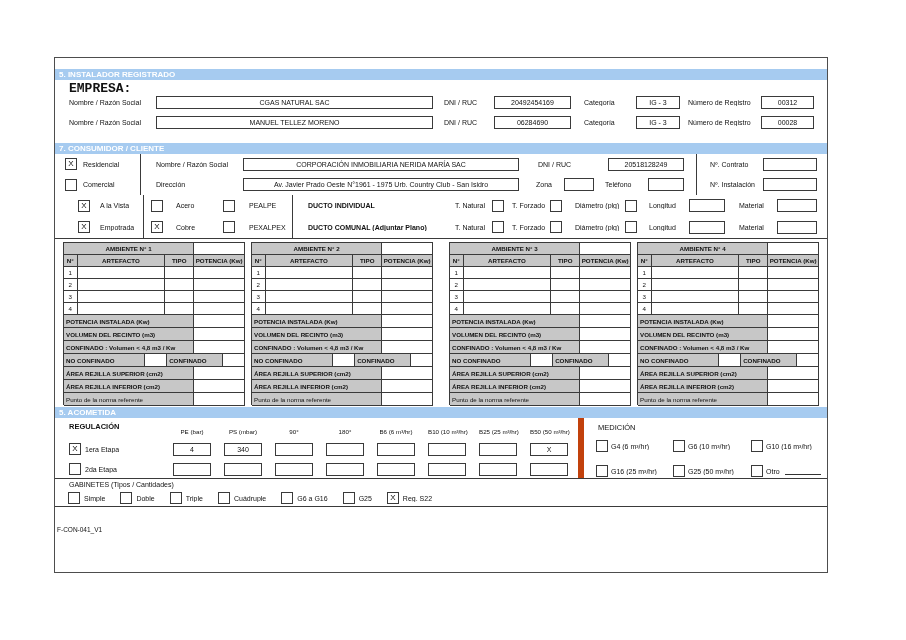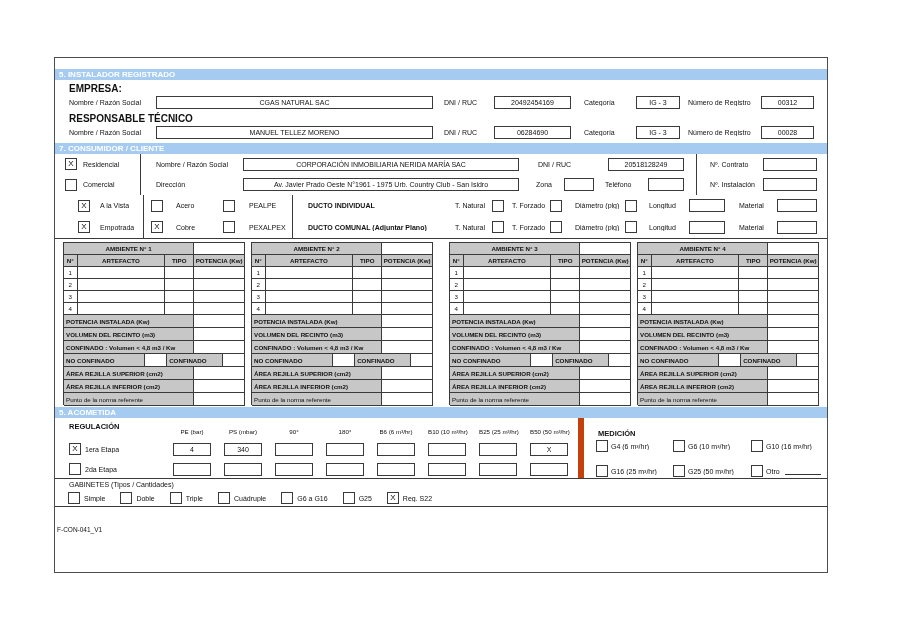--- a/index.html
+++ b/index.html
@@ -2,21 +2,21 @@
 <html><head>
 <meta charset="utf-8">
 <style>
   html,body{margin:0;padding:0;background:#ffffff;}
   body{width:906px;height:640px;position:relative;font-family:"Liberation Sans",sans-serif;color:#111;}
   .page{position:absolute;left:54px;top:57px;width:774px;height:516px;border:1px solid #4d4d4d;background:#fff;box-sizing:border-box;overflow:hidden;}
   .title{text-align:center;font-weight:bold;font-size:11px;margin-top:14px;height:13px;}
   .secbar{background:#a6cbf0;color:#ffffff;font-weight:bold;font-size:8px;height:11px;line-height:11px;padding-left:4px;box-sizing:border-box;white-space:nowrap;overflow:hidden;}
   .bar1{margin-top:11px;}
   .lbl{font-size:7px;white-space:nowrap;overflow:hidden;}
-  .sublabel{font-weight:bold;font-size:10px;margin:0 0 0 14px;height:8px;line-height:8px;}
+  .sublabel{font-weight:bold;font-size:13px;margin:0 0 0 14px;height:8px;line-height:8px;font-family:Liberation Mono, monospace;}
   .frow{display:flex;align-items:center;}
   .ibox{border:1px solid #3a3a3a;height:13px;box-sizing:border-box;display:flex;align-items:center;justify-content:center;font-size:7px;background:#fff;white-space:nowrap;overflow:hidden;}
   .cb{width:12px;height:12px;border:1px solid #3a3a3a;box-sizing:border-box;display:inline-flex;align-items:center;justify-content:center;font-size:8px;line-height:1;background:#fff;flex:none;}
   
   .s1{height:63px;box-sizing:border-box;padding-top:5px;}
   .s1 .frow{height:14px;margin-top:2px;margin-bottom:6px;padding-left:14px;}
   
   .s2{height:41px;box-sizing:border-box;display:flex;border-bottom:0;}
   .scol{display:flex;flex-direction:column;justify-content:space-around;box-sizing:border-box;}
   .s2c1{width:86px;border-right:1px solid #3a3a3a;}
@@ -45,21 +45,21 @@
   .s4{height:89px;box-sizing:border-box;border-bottom:1px solid #3a3a3a;}
   .s4top{height:60px;display:flex;box-sizing:border-box;}
   .s4left{width:529px;position:relative;border-right:6px solid #c2410c;box-sizing:border-box;}
   .s4right{flex:1;position:relative;}
   .reglabel{position:absolute;left:14px;top:4px;font-weight:bold;font-size:7.5px;}
   .reggrid{position:absolute;left:118px;top:10px;display:grid;grid-template-columns:repeat(8,38px);column-gap:13px;row-gap:7px;}
   .reghead{font-size:6.2px;text-align:center;white-space:nowrap;height:8px;line-height:8px;}
   .regbox{height:13px;}
   .etapa{position:absolute;left:14px;display:flex;align-items:center;gap:4px;font-size:7px;white-space:nowrap;}
   .etapa1{top:25px;} .etapa2{top:45px;}
-  .medlabel{position:absolute;left:14px;top:5px;font-weight:bold;font-size:7.5px;margin-top:6px;}
+  .medlabel{position:absolute;left:14px;top:5px;font-weight:normal;font-size:7.5px;}
   .medgrid{position:absolute;left:12px;top:22px;display:grid;grid-template-columns:77px 78px auto;row-gap:13px;}
   .medopt{display:flex;align-items:center;gap:3px;font-size:6.5px;white-space:nowrap;}
   .uline{display:inline-block;width:36px;border-bottom:1px solid #333;height:7px;margin-left:2px;}
   .gab{height:28px;border-top:1px solid #3a3a3a;box-sizing:border-box;position:relative;}
   .gablabel{position:absolute;left:14px;top:2px;font-size:7px;}
   .gabrow{position:absolute;left:13px;top:13px;display:flex;gap:15px;align-items:center;}
   .gabopt{display:flex;align-items:center;gap:4px;font-size:6.8px;white-space:nowrap;}
   .footer{margin:19px 0 0 2px;font-size:6.5px;height:8px;}
   
   .ml1{margin-left:1px;}.ml2{margin-left:2px;}.ml3{margin-left:3px;}.ml4{margin-left:4px;}.ml5{margin-left:5px;}
@@ -78,21 +78,20 @@
     <div class="frow">
       <span class="lbl" style="width:86px">Nombre / Razón Social</span>
       <span class="ibox ml1" style="width:277px">CGAS NATURAL SAC</span>
       <span class="lbl ml11" style="width:48px">DNI / RUC</span>
       <span class="ibox ml2" style="width:77px">20492454169</span>
       <span class="lbl ml13" style="width:48px">Categoría</span>
       <span class="ibox ml4" style="width:44px">IG -  3</span>
       <span class="lbl ml8" style="width:69px">Número de Registro</span>
       <span class="ibox ml4" style="width:53px">00312</span>
     </div>
-    <div class="sublabel">RESPONSABLE TÉCNICO</div>
     <div class="frow">
       <span class="lbl" style="width:86px">Nombre / Razón Social</span>
       <span class="ibox ml1" style="width:277px">MANUEL TELLEZ MORENO</span>
       <span class="lbl ml11" style="width:48px">DNI / RUC</span>
       <span class="ibox ml2" style="width:77px">06284690</span>
       <span class="lbl ml13" style="width:48px">Categoría</span>
       <span class="ibox ml4" style="width:44px">IG -  3</span>
       <span class="lbl ml8" style="width:69px">Número de Registro</span>
       <span class="ibox ml4" style="width:53px">00028</span>
     </div>

